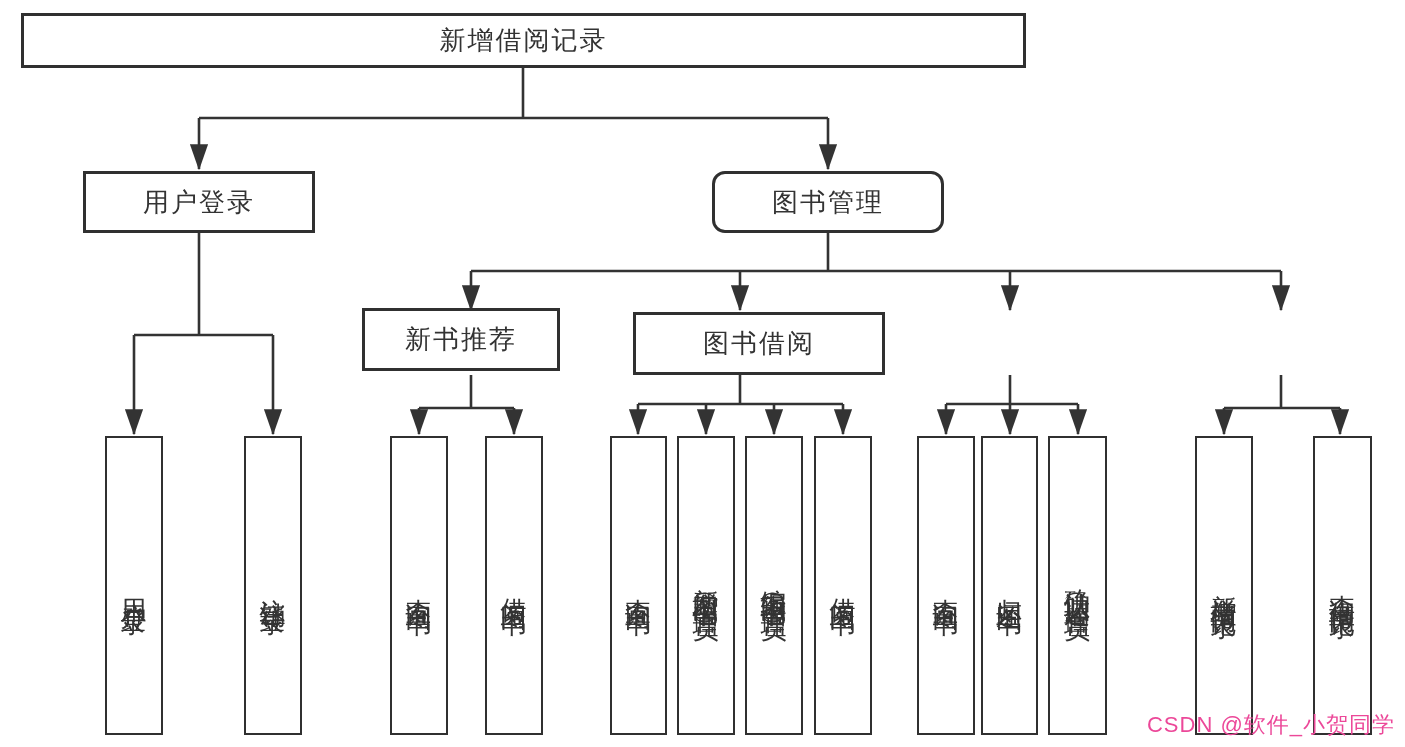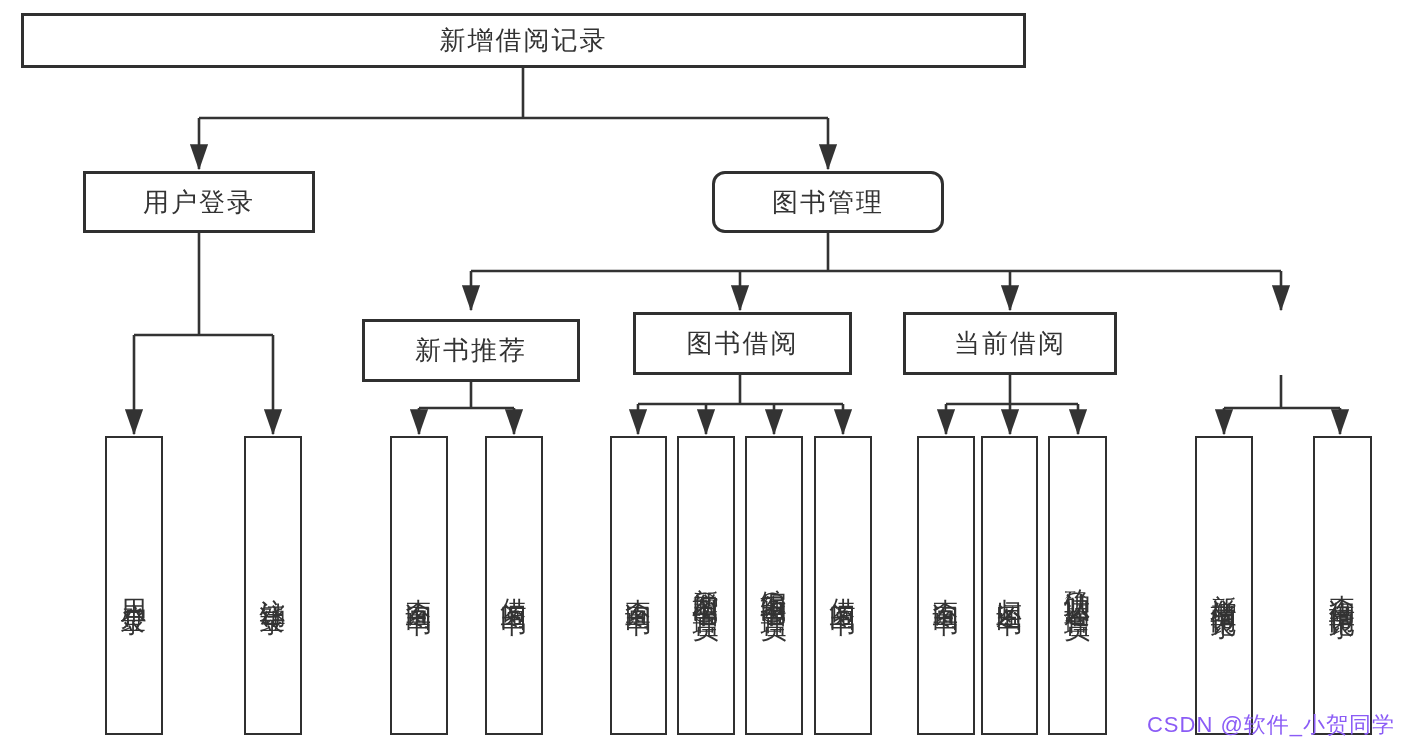--- a/index.html
+++ b/index.html
@@ -43,21 +43,21 @@
   }
   .drop {
     stroke: #333333;
     stroke-width: 2.6;
   }
   #watermark {
     position: absolute;
     right: 10px;
     bottom: 7px;
     font-size: 22px;
-    color: #8b5cf6;
+    color: #ec4899;
     letter-spacing: 1px;
     z-index: 5;
     white-space: nowrap;
   }
 </style>
 </head>
 <body>
 
 <div id="canvas">
 
@@ -101,23 +101,22 @@
 
     <line class="drop" x1="1224" y1="408" x2="1224" y2="434" marker-end="url(#arrow)"></line>
     <line class="drop" x1="1340" y1="408" x2="1340" y2="434" marker-end="url(#arrow)"></line>
   </svg>
 
   <div class="box" style="left:21px; top:13px; width:1005px; height:55px;">新增借阅记录</div>
 
   <div class="box" style="left:83px; top:171px; width:232px; height:62px;">用户登录</div>
   <div class="box" style="left:712px; top:171px; width:232px; height:62px;border-radius:13px;">图书管理</div>
 
-  <div class="box" style="left:362px; top:319px; width:218px; height:63px;">新书推荐</div>
-  <div class="box" style="left:633px; top:312px; width:219px; height:63px;text-align:right;">图书借阅</div>
-  <div class="box" style="left:903px; top:312px; width:214px; height:63px;">当前借阅</div>
+  <div class="box" style="left:362px; top:308px; width:198px; height:63px;">新书推荐</div>
+  <div class="box" style="left:633px; top:312px; width:252px; height:63px;text-align:right;">图书借阅</div>
 
   <div class="box leaf" style="left:105px; top:436px; width:58px; height:299px;">用户登录</div>
   <div class="box leaf" style="left:244px; top:436px; width:58px; height:299px;">注销登录</div>
 
   <div class="box leaf" style="left:390px; top:436px; width:58px; height:299px;">查询图书</div>
   <div class="box leaf" style="left:485px; top:436px; width:58px; height:299px;">借阅图书</div>
 
   <div class="box leaf" style="left:610px; top:436px; width:57px; height:299px;">查询图书</div>
   <div class="box leaf" style="left:677px; top:436px; width:58px; height:299px;">新增图书（管理员）</div>
   <div class="box leaf" style="left:745px; top:436px; width:58px; height:299px;">编辑图书（管理员）</div>

